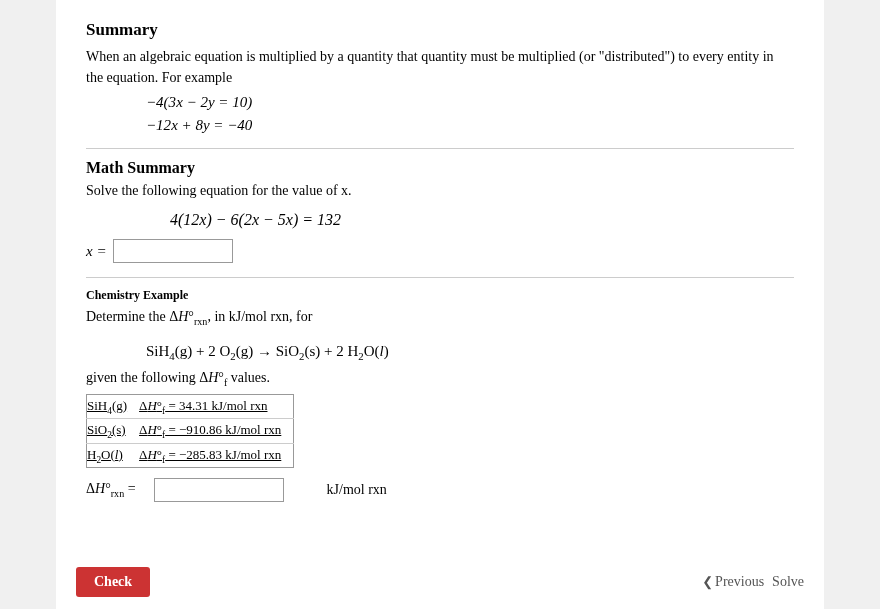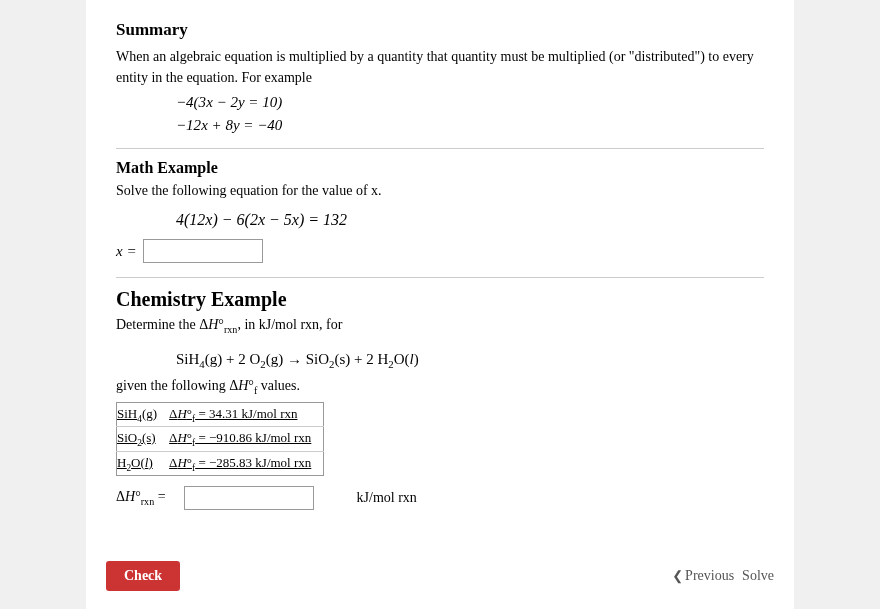--- a/index.html
+++ b/index.html
@@ -6,21 +6,21 @@
     body {
       font-family: Georgia, 'Times New Roman', serif;
       background: #f0f0f0;
       display: flex;
       justify-content: center;
       align-items: flex-start;
       min-height: 100vh;
       padding: 0;
     }
     .page-container {
-      width: 708px;
+      width: 768px;
       min-height: 609px;
       background: #fff;
       padding: 20px 30px 30px 30px;
       position: relative;
     }
     .summary-section {
       margin-bottom: 14px;
     }
     .summary-section h2 {
       font-size: 17px;
@@ -48,21 +48,21 @@
       font-weight: bold;
       font-family: Georgia, serif;
       margin-bottom: 6px;
     }
     .instruction-text {
       font-size: 14px;
       font-family: Georgia, serif;
       margin-bottom: 12px;
     }
     .equation-block {
-      margin: 6px 0 6px 60px;
+      margin: 6px 0 6px 84px;
       font-size: 16px;
       font-family: 'Times New Roman', serif;
       font-style: italic;
     }
     .input-row {
       display: flex;
       align-items: center;
       margin: 10px 0 14px 0;
       font-size: 15px;
       font-family: 'Times New Roman', serif;
@@ -78,21 +78,21 @@
       width: 120px;
       font-size: 14px;
       font-family: Georgia, serif;
       font-style: normal;
       outline: none;
     }
     .chemistry-section {
       margin-bottom: 14px;
     }
     .chemistry-section h3 {
-      font-size: 20px;
+      font-size: 12px;
       font-weight: bold;
       font-family: Georgia, serif;
       margin-bottom: 6px;
     }
     .chem-instruction {
       font-size: 14px;
       font-family: Georgia, serif;
       margin-bottom: 16px;
     }
     .chem-equation-block {
@@ -150,21 +150,21 @@
       margin-left: 8px;
       font-size: 14px;
       font-family: Georgia, serif;
       padding-left: 23px;
     }
     .bottom-nav {
       display: flex;
       align-items: center;
       justify-content: space-between;
       position: absolute;
-      bottom: 18px;
+      bottom: 12px;
       left: 20px;
       right: 20px;
     }
     .check-button {
       background: #cc3333;
       color: #fff;
       border: none;
       padding: 7px 18px;
       font-size: 14px;
       font-family: Georgia, serif;
@@ -213,21 +213,21 @@
       <span>−4(3<i>x</i> − 2<i>y</i> = 10)</span>
     </div>
     <div class="math-block">
       <span>−12<i>x</i> + 8<i>y</i> = −40</span>
     </div>
   </div>
 
   <hr class="divider">
 
   <div class="math-example-section">
-    <h3>Math Example</h3>
+    <h3>Math Summary</h3>
     <p class="instruction-text">Solve the following equation for the value of x.</p>
     <div class="equation-block">
       <span>4(12<i>x</i>) − 6(2<i>x</i> − 5<i>x</i>) = 132</span>
     </div>
     <div class="input-row">
       <span class="eq-label"><i>x</i> =</span>
       <input class="answer-input" type="text" placeholder="" style="">
     </div>
   </div>
 

